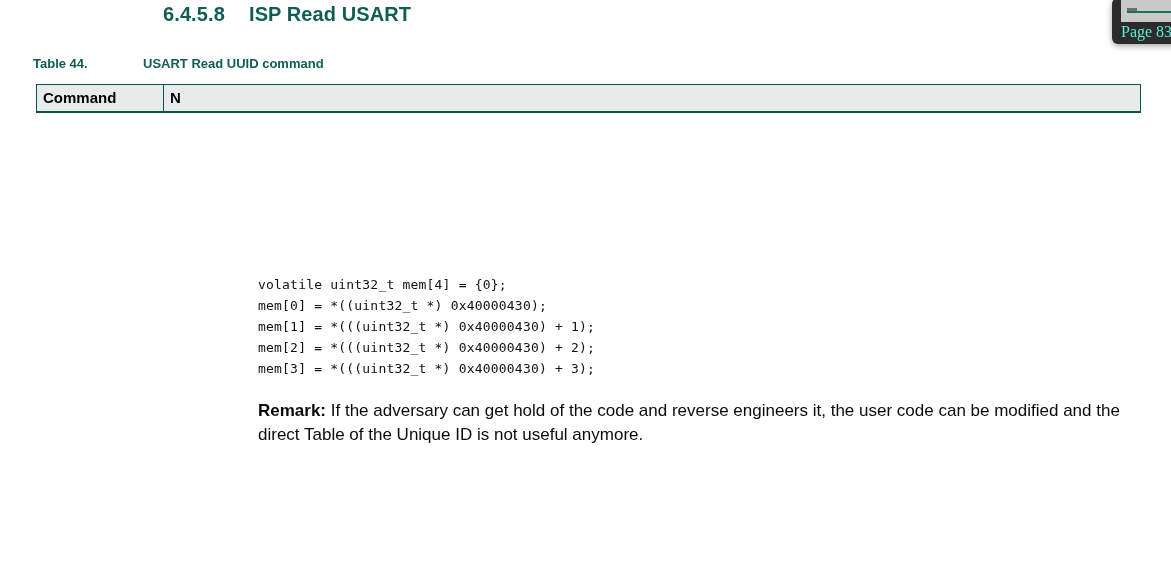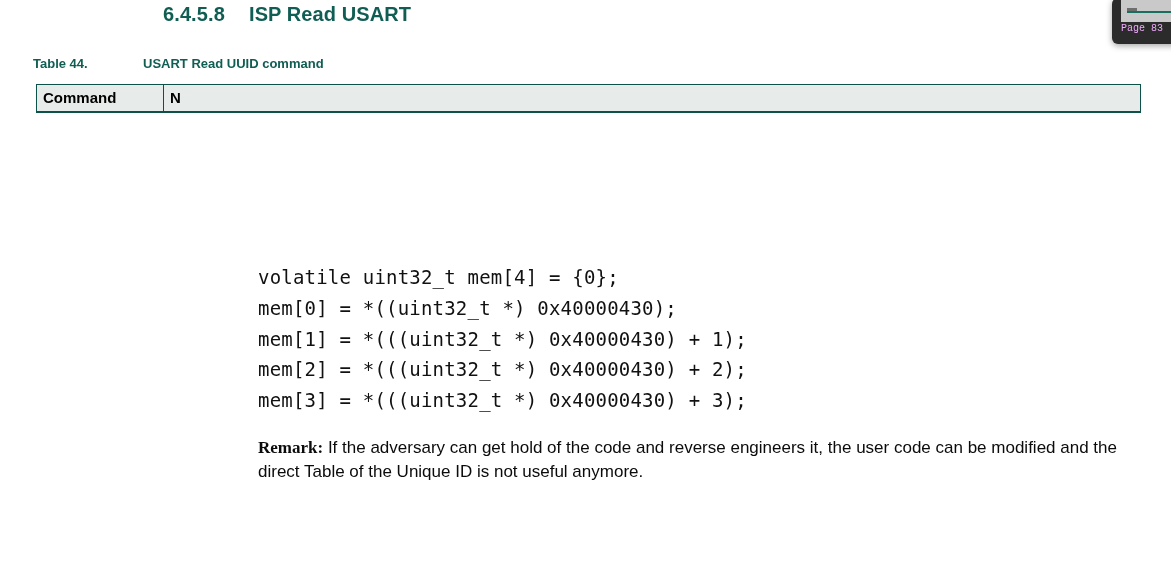--- a/index.html
+++ b/index.html
@@ -102,30 +102,29 @@
   .para .caret {
     display: inline-block;
     width: 1px;
     height: 17px;
     background: #000;
     vertical-align: -3px;
     margin: 0 0px;
   }
   .code-block {
     font-family: "DejaVu Sans Mono", "Liberation Mono", monospace;
-    font-size: 19px;
+    font-size: 13px;
     line-height: 1.62;
     color: #111;
-    margin: 0 0 20px 0;
+    margin: 12px 0 20px 0;
     white-space: pre;
     letter-spacing: 0.2px;
   }
   .remark-label {
     font-weight: bold;
-    font-family: Liberation Serif, serif;
   }
 
   
   .page-tooltip {
     position: absolute;
     left: 1112px;
     top: -2px;
     width: 72px;
     height: 46px;
     background: #2b2b2b;
@@ -154,24 +153,24 @@
     left: 6px;
     top: 10px;
     width: 10px;
     height: 3px;
     background: #6e6e6e;
   }
   .page-tooltip .page-label {
     position: absolute;
     left: 9px;
     top: 25px;
-    font-size: 10px;
-    color: #f0abfc;
+    font-size: 16px;
+    color: #5eead4;
     white-space: nowrap;
-    font-family: Liberation Mono, monospace;
+    font-family: Liberation Serif, serif;
   }
 </style>
 </head>
 <body>
 
 <div class="section-heading">
   <span class="sec-num">6.4.5.8</span><span>ISP Read USART</span>
 </div>
 
 <div class="table-caption">

